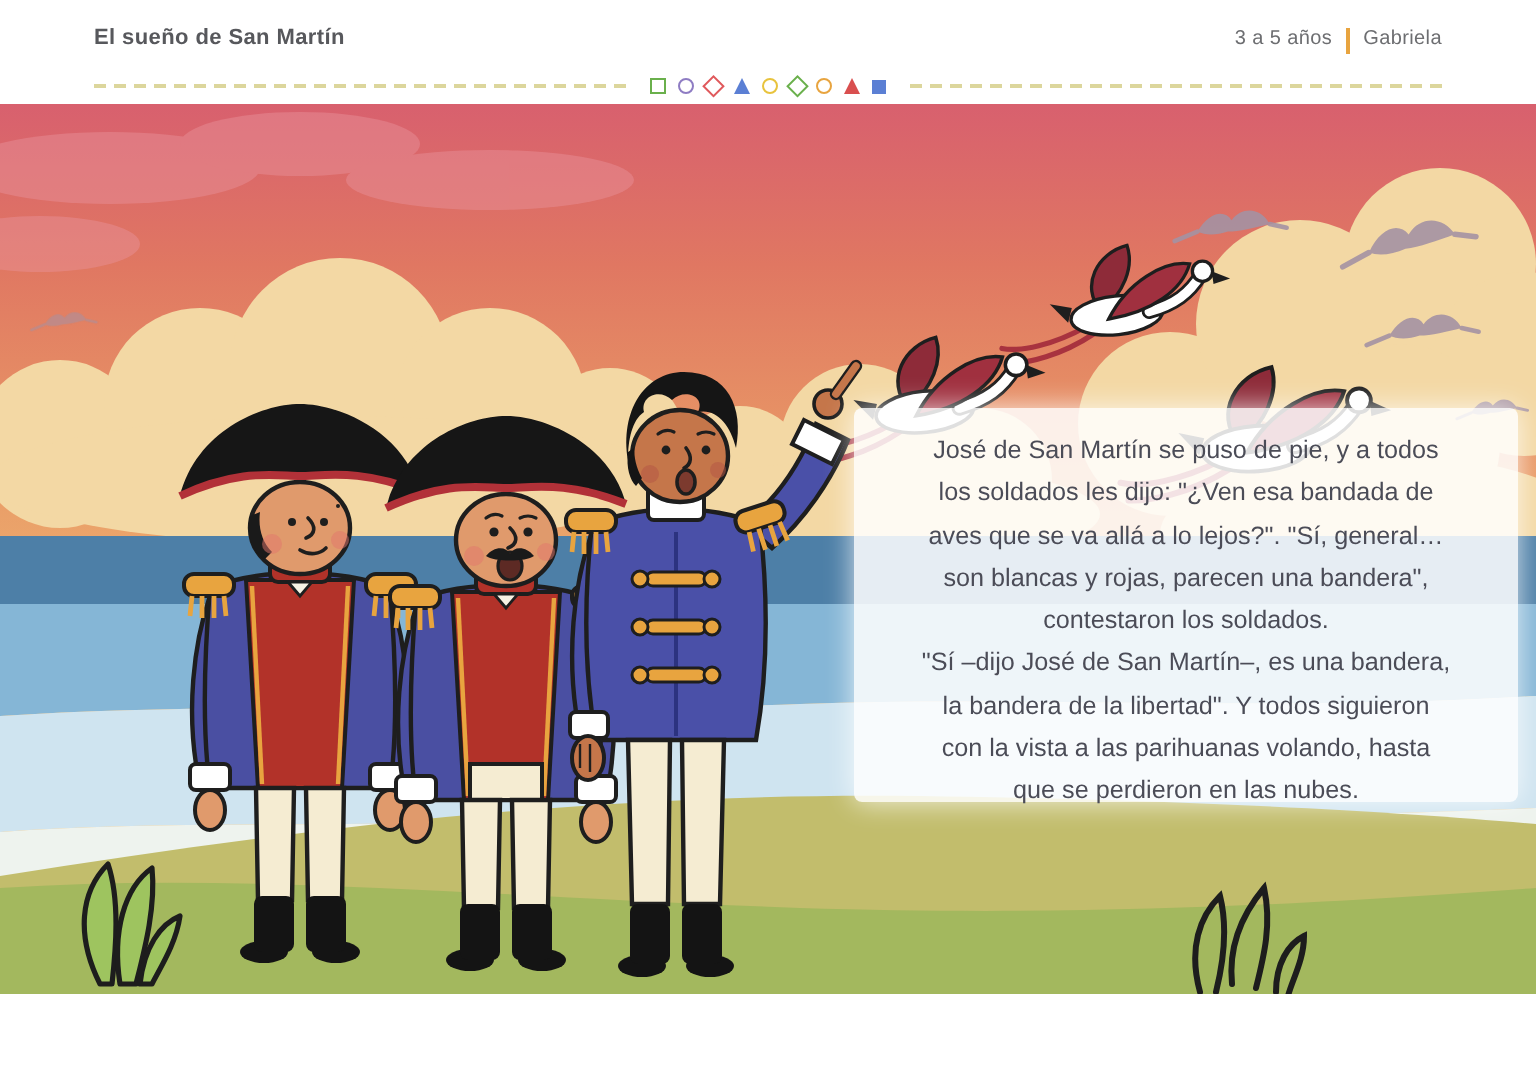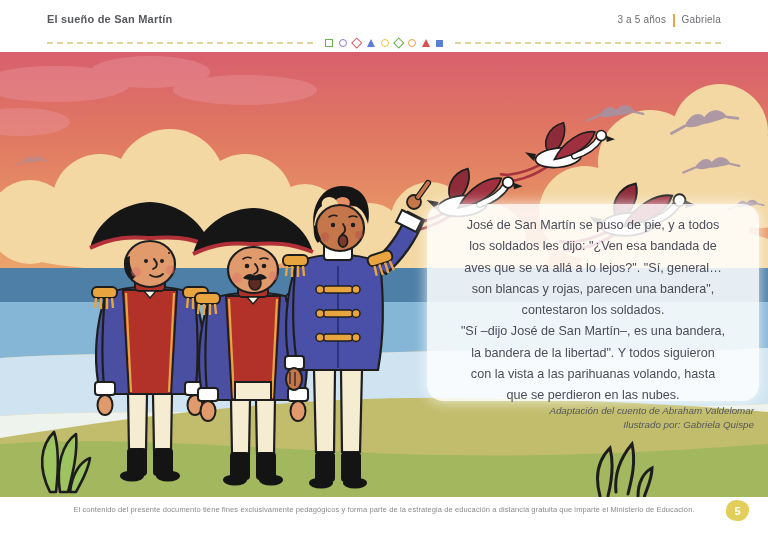--- a/index.html
+++ b/index.html
@@ -21,21 +21,21 @@
   .shp.square.filled{width:7px;height:7px;border:none;background:currentColor;}
   .shp.circle{width:6px;height:6px;border:1.6px solid currentColor;border-radius:50%;}
   .shp.diamond{width:5.5px;height:5.5px;border:1.6px solid currentColor;transform:rotate(45deg);}
   .shp.triangle{width:0;height:0;border-left:4.5px solid transparent;
                 border-right:4.5px solid transparent;border-bottom:8px solid currentColor;}
   
   .illustration{position:absolute;left:0;top:52px;width:768px;height:445px;}
   .illustration svg{position:absolute;left:0;top:0;}
   
   .story-panel{position:absolute;left:427px;top:152px;width:332px;height:197px;
-               background:rgba(255,255,255,.86);border-radius:16px;
+               background:rgba(255,255,255,.86);border-radius:4px;
                box-shadow:0 0 14px rgba(255,255,255,.8);box-sizing:border-box;
                padding:11px 6px;}
   .story-text{white-space:pre-line;text-align:center;font-size:12.6px;line-height:21.3px;
               color:#4b4c57;font-weight:500;}
   .credits{position:absolute;right:14px;top:352px;text-align:right;font-style:italic;
            font-size:9.8px;line-height:14px;color:#55565c;white-space:pre-line;}
   
   .footer{position:absolute;left:0;bottom:0;width:768px;height:46px;background:#ffffff;}
   .disclaimer{position:absolute;left:0;top:8px;width:100%;text-align:center;
               font-size:7.5px;color:#8a8b8d;letter-spacing:.1px;}
@@ -349,22 +349,16 @@
       <div class="story-text">José de San Martín se puso de pie, y a todos
 los soldados les dijo: "¿Ven esa bandada de
 aves que se va allá a lo lejos?". "Sí, general…
 son blancas y rojas, parecen una bandera",
 contestaron los soldados.
 "Sí –dijo José de San Martín–, es una bandera,
 la bandera de la libertad". Y todos siguieron
 con la vista a las parihuanas volando, hasta
 que se perdieron en las nubes.</div>
     </div>
-    <div class="credits">Adaptación del cuento de Abraham Valdelomar
-Ilustrado por: Gabriela Quispe</div>
   </div>
 
-  <div class="footer">
-    <div class="disclaimer">El contenido del presente documento tiene fines exclusivamente pedagógicos y forma parte de la estrategia de educación a distancia gratuita que imparte el Ministerio de Educación.</div>
-    <div class="page-badge">5</div>
-  </div>
 
 </div>
 
 </body></html>

